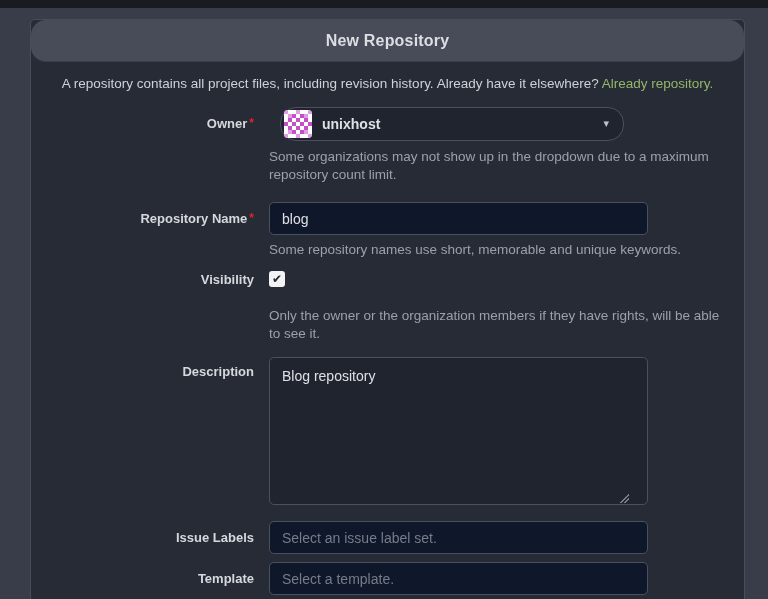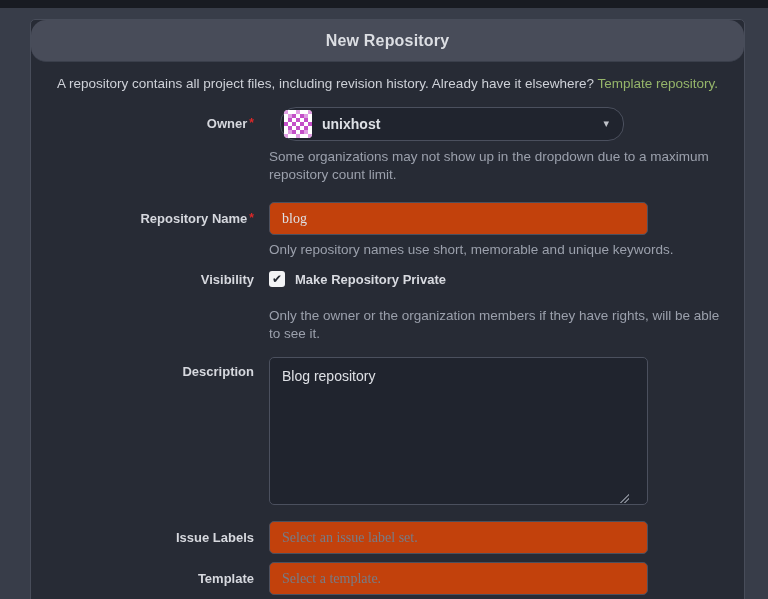--- a/index.html
+++ b/index.html
@@ -60,23 +60,23 @@
   .owner-name { margin-left:10px; font-size:14px; font-weight:600; color:#dde0e5; }
   .caret {
     position:absolute; right:14px; top:50%; transform:translateY(-56%);
     font-size:11px; color:#c0c3ca; line-height:1;
   }
   .owner-help { width:455px; }
 
   
   .text-input {
     width:379px; height:33px;
-    background:#c2410c; border:1px solid #4b505e; border-radius:5px;
+    background:#0f172a; border:1px solid #4b505e; border-radius:5px;
     color:#dee0e5; font-size:14px; padding:0 12px;
-    font-family:Liberation Serif, serif;
+    font-family:Liberation Sans, sans-serif;
     outline:none;
   }
   .text-input::placeholder { color:#767c88; opacity:1; }
 
   .row-name { margin-bottom:12px; }
   .row-name .label-col { padding-top:9px; }
   .row-name .help { margin-top:6px; }
 
   
   .row-visibility { margin-bottom:14px; }
@@ -123,21 +123,21 @@
 
 <div class="panel">
   <div class="panel-header">
     <div class="panel-title">New Repository</div>
   </div>
 
   <div class="panel-body">
 
     <div class="intro">
       <span>A repository contains all project files, including revision history. Already have it elsewhere?</span>
-      <a class="migrate-link">Template repository.</a>
+      <a class="migrate-link">Already repository.</a>
     </div>
 
     <div class="form-row row-owner">
       <div class="label-col">
         <span>Owner</span><span class="req">*</span>
       </div>
       <div class="field-col">
         <div class="owner-dropdown">
           <span class="owner-avatar">
             <svg viewBox="0 0 7 7" shape-rendering="crispEdges">
@@ -178,30 +178,29 @@
         <div class="help owner-help">Some organizations may not show up in the dropdown due to a maximum repository count limit.</div>
       </div>
     </div>
 
     <div class="form-row row-name">
       <div class="label-col">
         <span>Repository Name</span><span class="req">*</span>
       </div>
       <div class="field-col">
         <input type="text" class="text-input" value="blog" style="">
-        <div class="help">Only repository names use short, memorable and unique keywords.</div>
+        <div class="help">Some repository names use short, memorable and unique keywords.</div>
       </div>
     </div>
 
     <div class="form-row row-visibility">
       <div class="label-col">Visibility</div>
       <div class="field-col">
         <div class="checkbox-line">
           <span class="checkbox">✔</span>
-          <span class="checkbox-label">Make Repository Private</span>
         </div>
         <div class="help visibility-help">Only the owner or the organization members if they have rights, will be able to see it.</div>
       </div>
     </div>
 
     <div class="form-row row-description">
       <div class="label-col">Description</div>
       <div class="field-col">
         <div class="textarea-wrap">
           <textarea class="textarea" style="">Blog repository</textarea>

